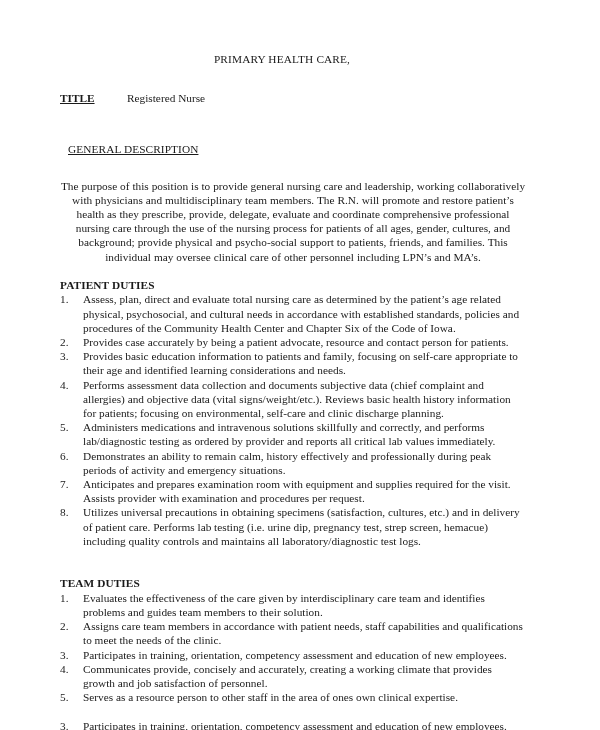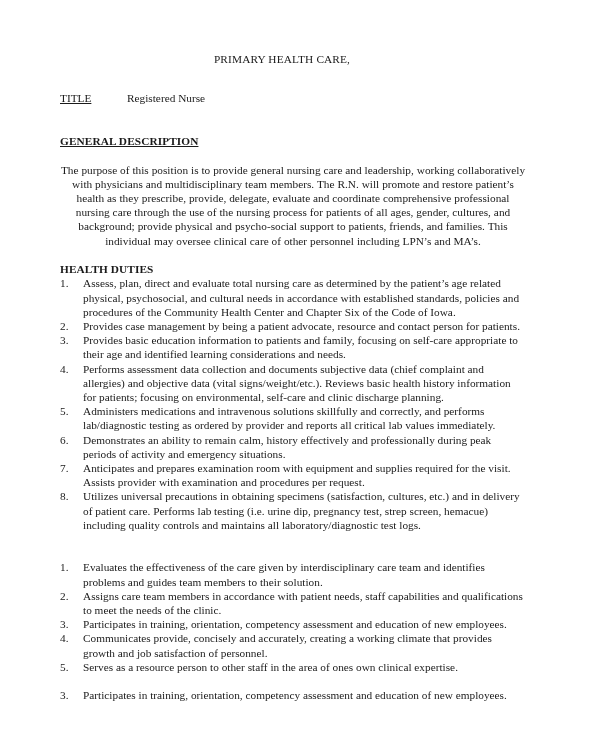--- a/index.html
+++ b/index.html
@@ -41,36 +41,36 @@
   .spacer-line { height: 14.2px; }
   .spacer-half { height: 11px; }
 
   .title-row {
     display: block;
     font-size: 11.3px;
     line-height: 14.2px;
     white-space: nowrap;
   }
   .title-row .lbl {
-    font-weight: normal;
+    font-weight: bold;
     text-decoration: underline;
     display: inline-block;
     width: 67px;
   }
   .title-row .val {
     font-weight: normal;
     text-align: right;
   }
 
   .sec-head {
     font-size: 11.3px;
     line-height: 14.4px;
-    font-weight: bold;
+    font-weight: normal;
     text-decoration: underline;
-    margin: 0;
+    margin: 8px;
     letter-spacing: 0.1px;
   }
   .sub-head {
     font-size: 11.3px;
     line-height: 14.4px;
     font-weight: bold;
     text-decoration: none;
     margin: 0;
     letter-spacing: 0.1px;
   }
@@ -126,30 +126,30 @@
     <div class="spacer-line"></div>
 
     <div class="sec-head">GENERAL DESCRIPTION</div>
 
     <div class="spacer-line"></div>
 
     <p class="para">The purpose of this position is to provide general nursing care and leadership, working collaboratively with physicians and multidisciplinary team members.  The R.N. will promote and restore patient’s health as they prescribe, provide, delegate, evaluate and coordinate comprehensive professional nursing care through the use of the nursing process for patients of all ages, gender, cultures, and background; provide physical and psycho-social support to patients, friends, and families.  This individual may oversee clinical care of other personnel including LPN’s and MA’s.</p>
 
     <div class="spacer-line"></div>
 
-    <div class="sub-head">HEALTH DUTIES</div>
+    <div class="sub-head">PATIENT DUTIES</div>
 
     <ol class="duties" id="patient-duties-list">
         <li>
           <span class="num">1.</span>
           <span class="txt">Assess, plan, direct and evaluate total nursing care as determined by the patient’s age related physical, psychosocial, and cultural needs in accordance with established standards, policies and procedures of the Community Health Center and Chapter Six of the Code of Iowa.</span>
         </li>
         <li>
           <span class="num">2.</span>
-          <span class="txt">Provides case management by being a patient advocate, resource and contact person for patients.</span>
+          <span class="txt">Provides case accurately by being a patient advocate, resource and contact person for patients.</span>
         </li>
         <li>
           <span class="num">3.</span>
           <span class="txt">Provides basic education information to patients and family, focusing on self-care appropriate to their age and identified learning considerations and needs.</span>
         </li>
         <li>
           <span class="num">4.</span>
           <span class="txt">Performs assessment data collection and documents subjective data (chief complaint and allergies) and objective data (vital signs/weight/etc.).  Reviews basic health history information for patients; focusing on environmental, self-care and clinic discharge planning.</span>
         </li>
         <li>
@@ -166,20 +166,21 @@
         </li>
         <li>
           <span class="num">8.</span>
           <span class="txt">Utilizes universal precautions in obtaining specimens (satisfaction, cultures, etc.) and in delivery of patient care.  Performs lab testing (i.e. urine dip, pregnancy test, strep screen, hemacue) including quality controls and maintains all laboratory/diagnostic test logs.</span>
         </li>
       </ol>
 
     <div class="spacer-line"></div>
     <div class="spacer-line"></div>
 
+    <div class="sub-head">TEAM DUTIES</div>
 
     <ol class="duties" id="team-duties-list">
         <li>
           <span class="num">1.</span>
           <span class="txt">Evaluates the effectiveness of the care given by interdisciplinary care team and identifies problems and guides team members to their solution.</span>
         </li>
         <li>
           <span class="num">2.</span>
           <span class="txt">Assigns care team members in accordance with patient needs, staff capabilities and qualifications to meet the needs of the clinic.</span>
         </li>

